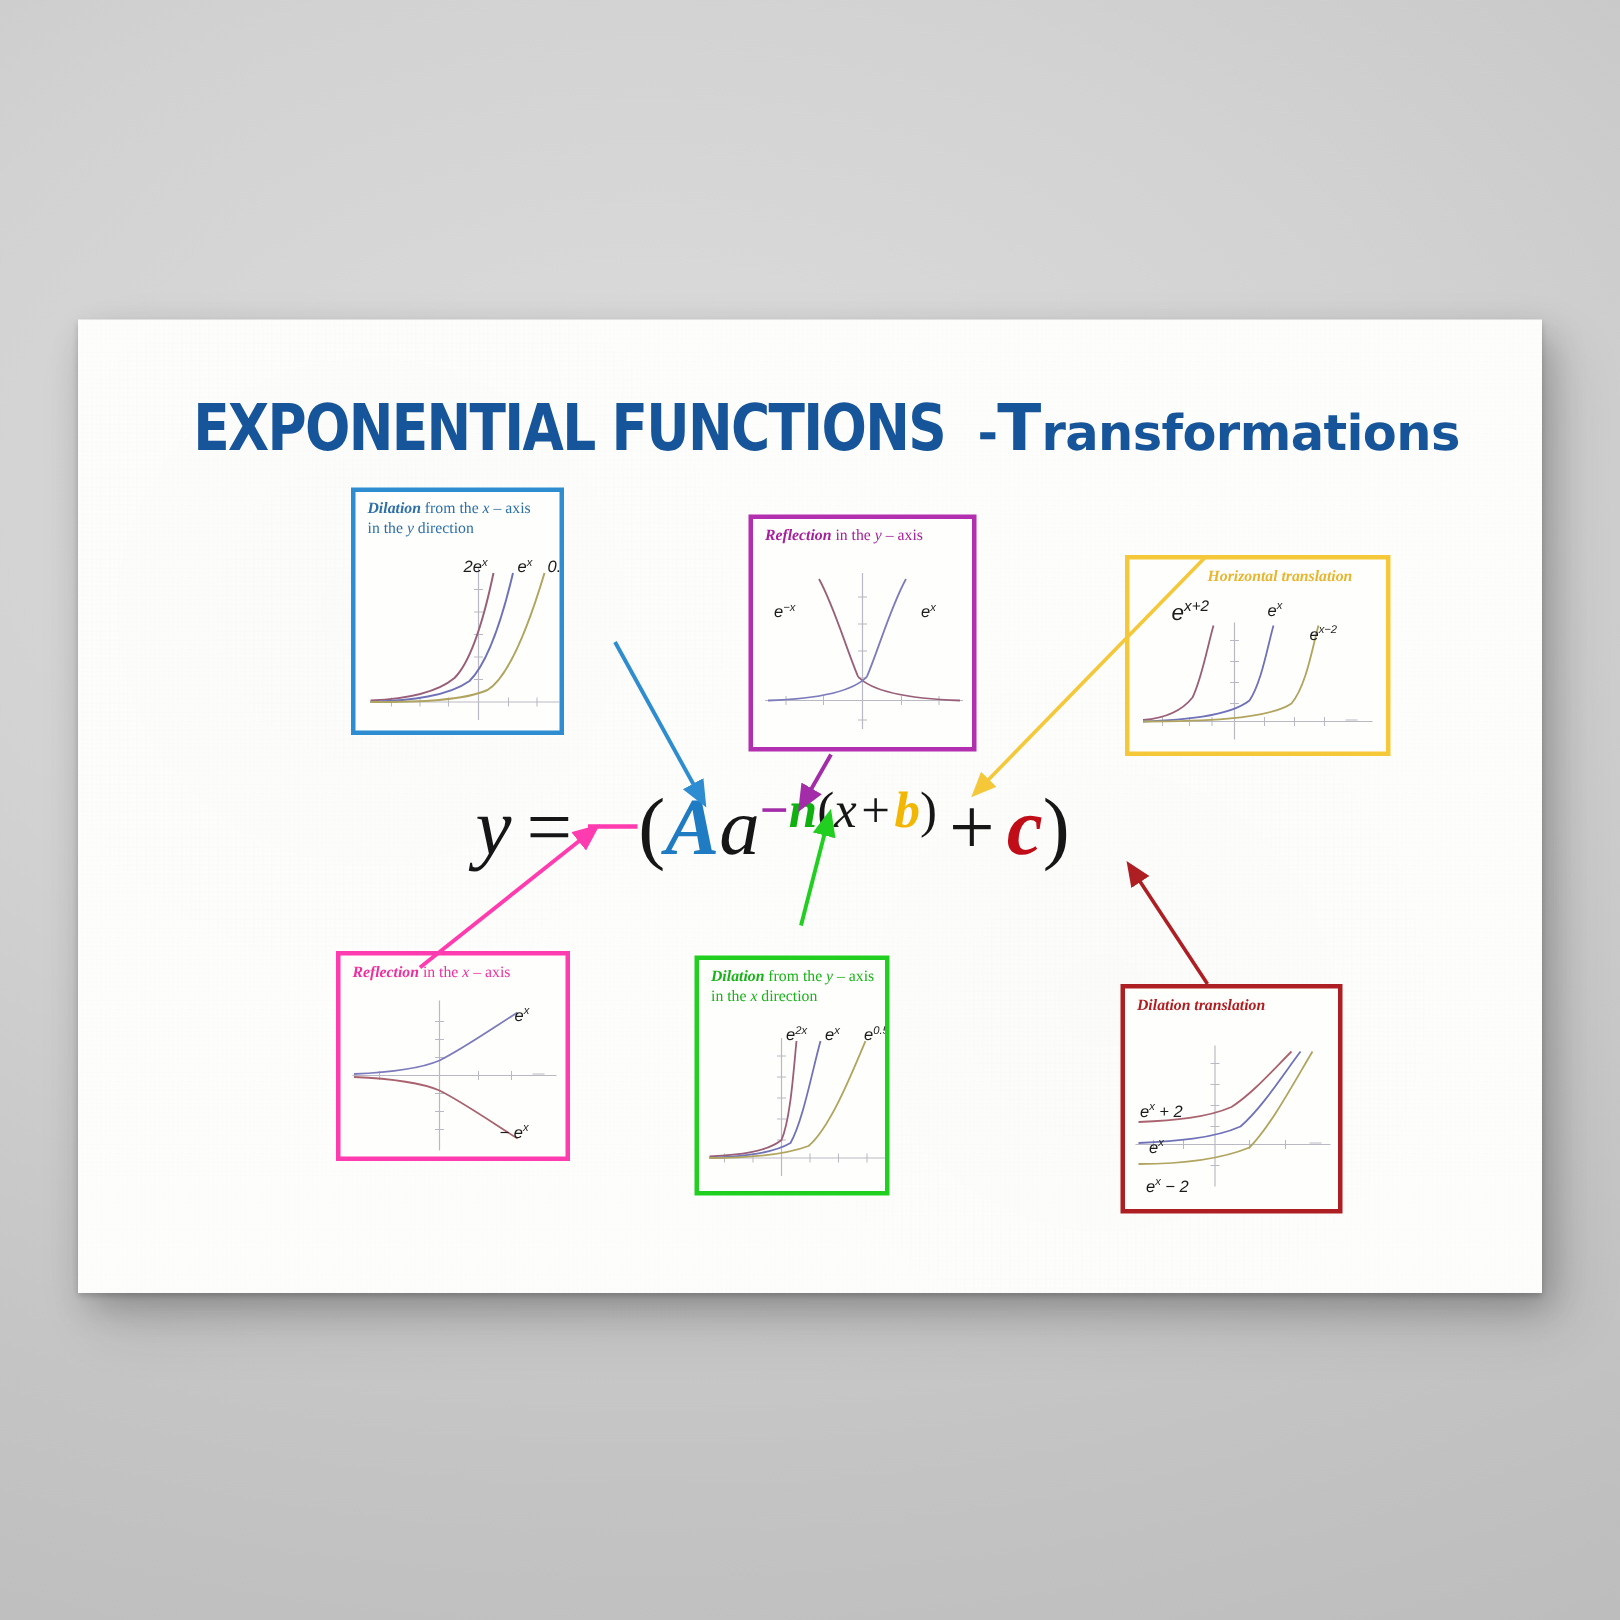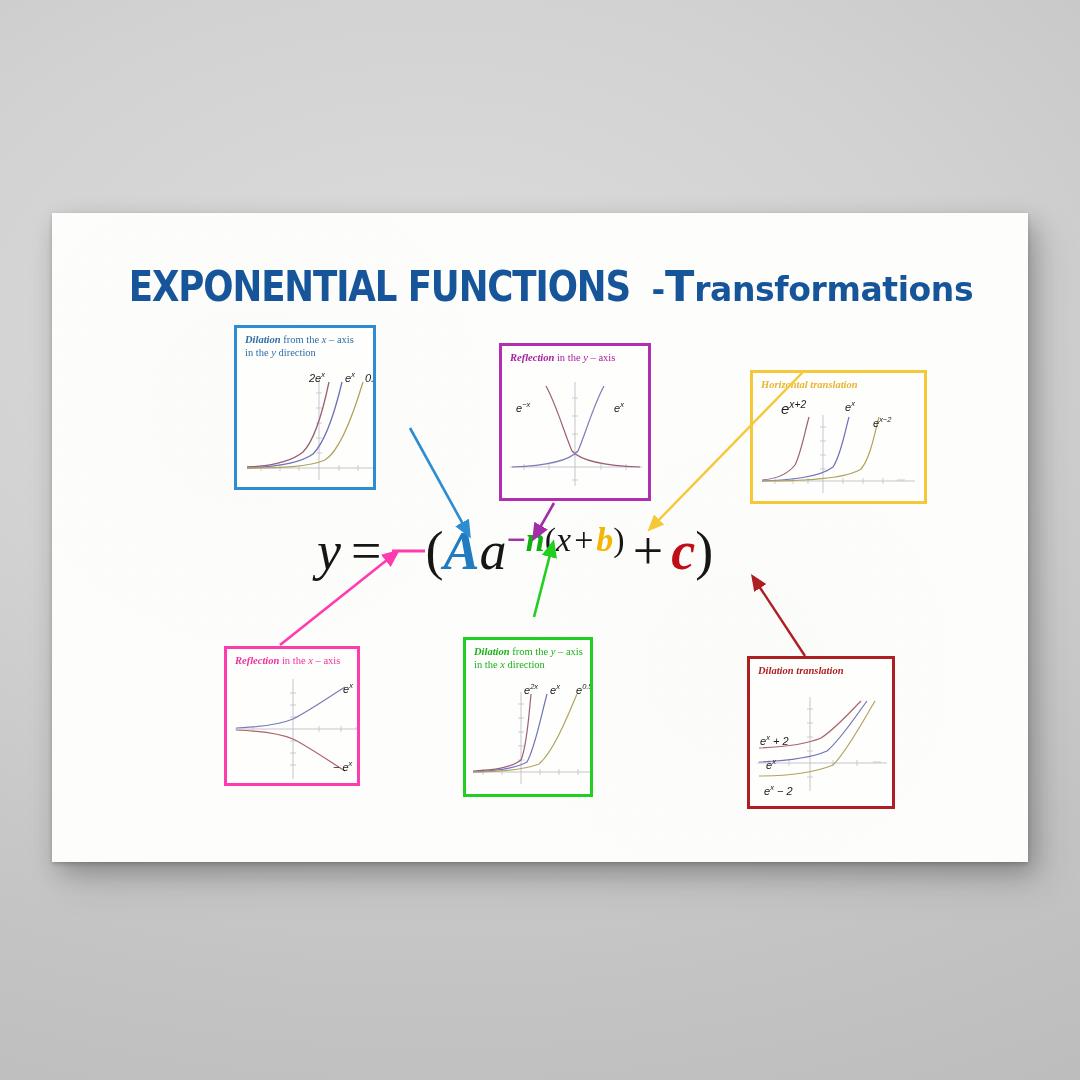--- a/index.html
+++ b/index.html
@@ -111,21 +111,21 @@
   }
   .curve-label sup { font-size: 0.68em; font-style: italic; }
 
   
   #panel-dilation-x  { left: 182px; top: 112px; width: 142px; height: 165px;
                        border-width: 3px; border-color: #2d8dd0; }
   #panel-reflect-y   { left: 447px; top: 130px; width: 152px; height: 158px;
                        border-width: 3px; border-color: #b22fb0; }
   #panel-horiz-trans { left: 698px; top: 157px; width: 177px; height: 134px;
                        border-width: 3px; border-color: #f5c83a; }
-  #panel-reflect-x   { left: 172px; top: 433px; width: 136px; height: 140px;
+  #panel-reflect-x   { left: 172px; top: 421px; width: 156px; height: 140px;
                        border-width: 3px; border-color: #ff3bb0; }
   #panel-dilation-y  { left: 411px; top: 424px; width: 130px; height: 160px;
                        border-width: 3px; border-color: #21cf21; }
   #panel-vert-trans  { left: 695px; top: 443px; width: 148px; height: 153px;
                        border-width: 3px; border-color: #ad1f22; }
 
   
   #formula {
     position: absolute;
     left: 265px;
@@ -226,21 +226,21 @@
     </svg>
     <div class="curve-label" style="left:14px; top:54px; font-size:11px;">
       <span>e</span><sup>−x</sup>
     </div>
     <div class="curve-label" style="left:112px; top:54px; font-size:11px;">
       <span>e</span><sup>x</sup>
     </div>
   </div>
 
   <div class="panel" id="panel-horiz-trans">
-    <div class="panel-caption" style="color:#e8b52e;">
+    <div class="panel-caption" style="color:#e8b52e;margin-left:44px;">
       <span class="cap-em">Horizontal translation</span>
     </div>
     <svg class="graph-svg" style="left:4px; top:36px;" width="166" height="92" viewBox="0 0 166 92">
       <line x1="5" y1="72" x2="158" y2="72" stroke="#b9b9c4" stroke-width="0.8"></line>
       <line x1="66" y1="6" x2="66" y2="84" stroke="#b9b9c4" stroke-width="0.8"></line>
       <g stroke="#b9b9c4" stroke-width="0.7">
         <line x1="18" y1="69" x2="18" y2="75"></line>
           <line x1="36" y1="69" x2="36" y2="75"></line>
         <line x1="51" y1="69" x2="51" y2="75"></line>
           <line x1="86" y1="69" x2="86" y2="75"></line>

